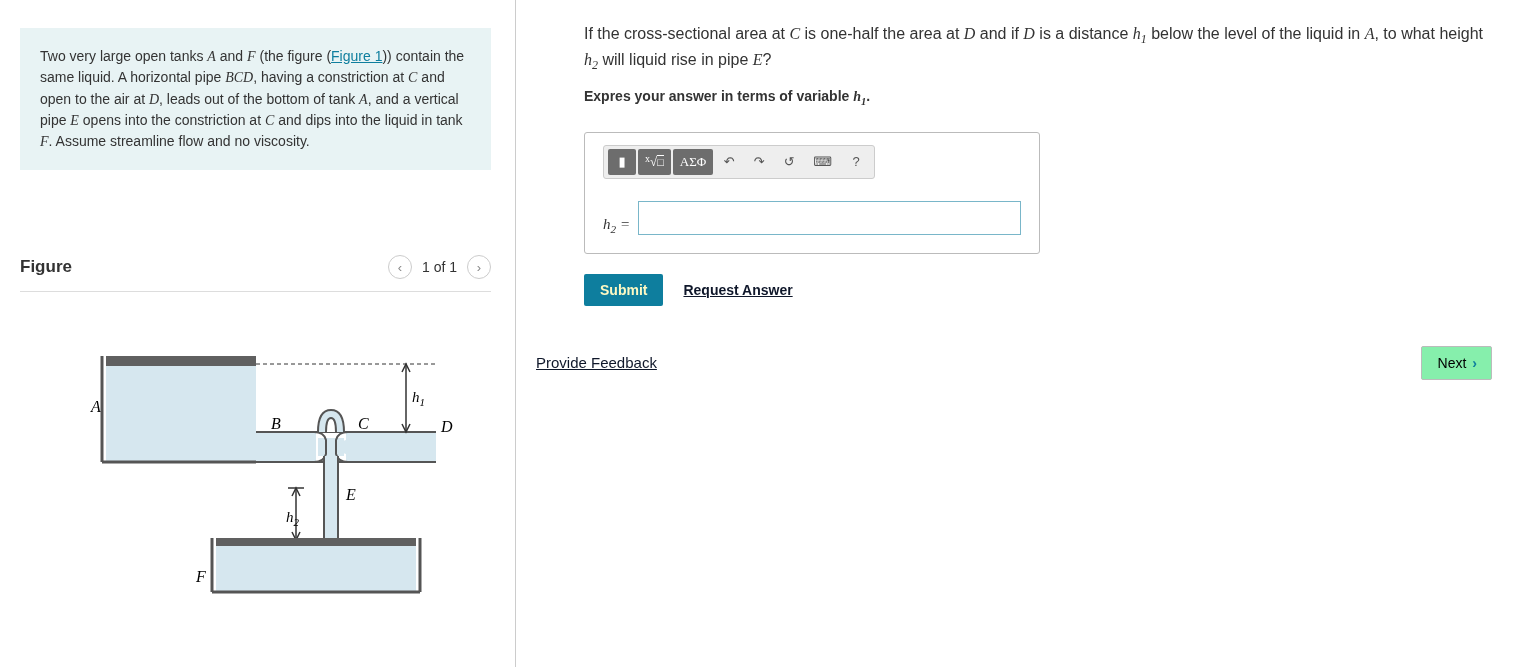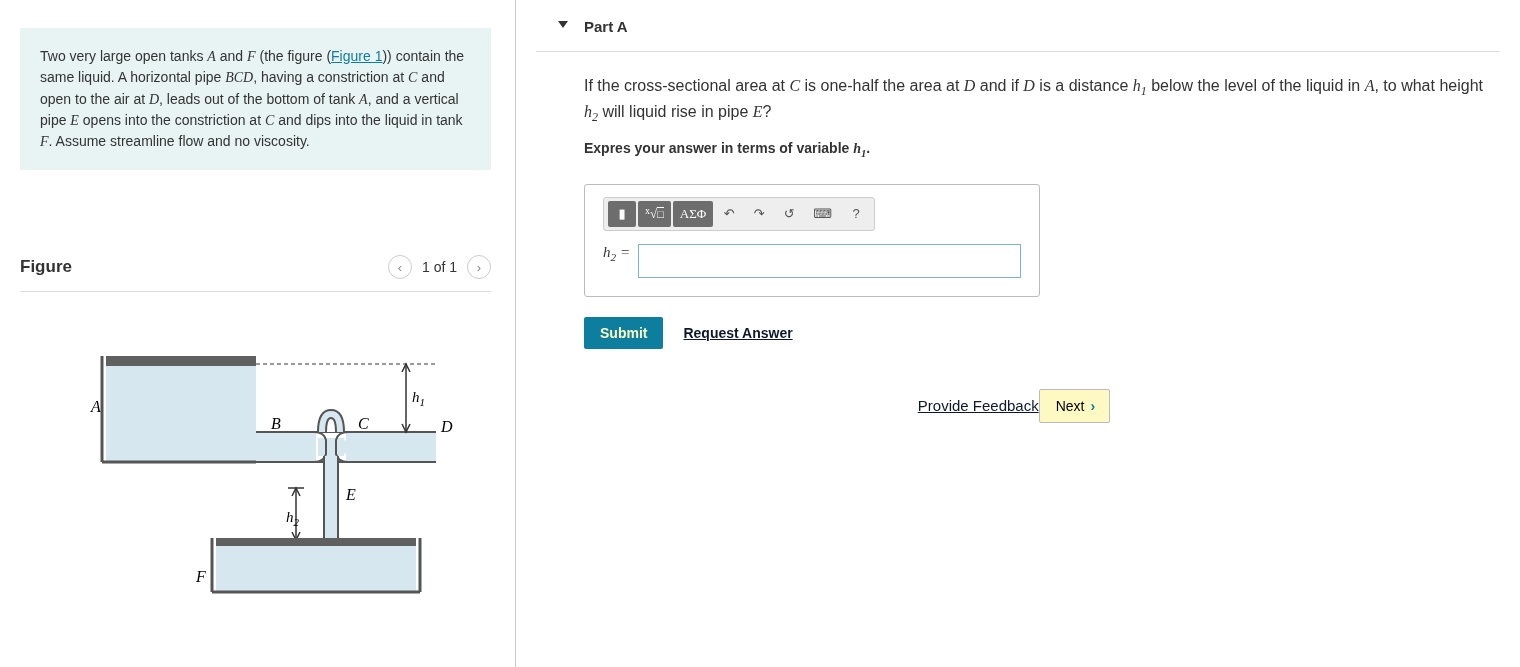--- a/index.html
+++ b/index.html
@@ -93,21 +93,21 @@
     height: 26px;
     cursor: pointer;
     font-family: "Times New Roman", serif;
   }
   .toolbar .tbtn.light {
     background: transparent;
     color: #555;
     font-family: Arial, sans-serif;
     padding: 5px 8px;
   }
-  .answer-row { display: flex; align-items: flex-start; margin-top: 13px; gap: 8px; }
+  .answer-row { display: flex; align-items: flex-end; margin-top: 22px; gap: 8px; }
   .answer-label { font-style: italic; font-family: "Times New Roman", serif; font-size: 15px; white-space: nowrap; }
   .answer-input {
     border: 1px solid #79b6c9;
     width: 390px;
     height: 34px;
     padding: 4px 8px;
     font-size: 14px;
   }
   .actions { margin-top: 20px; display: flex; align-items: center; gap: 20px; }
   .submit-btn {
@@ -117,26 +117,26 @@
     padding: 8px 16px;
     font-weight: bold;
     font-size: 14px;
     border-radius: 2px;
     cursor: pointer;
   }
   .link { color: #0f172a; text-decoration: underline; cursor: pointer; font-weight: bold; font-size: 14px; }
   .link.plain { font-weight: normal; }
   .feedback-row {
     display: flex;
-    justify-content: center;
+    justify-content: space-between;
     align-items: center;
     padding: 30px 8px 4px 0;
   }
   .next-btn {
-    background: #fef9c3;
+    background: #86efac;
     border: 1px solid #bbb;
     padding: 8px 14px 8px 16px;
     font-size: 14px;
     cursor: pointer;
     display: inline-flex;
     align-items: center;
     gap: 6px;
     border-radius: 2px;
   }
   .next-btn .chev { color: #0e7e9e; font-weight: bold; }
@@ -209,24 +209,20 @@
         <line x1="364" y1="206" x2="364" y2="260" stroke="#555" stroke-width="3"></line>
         <text x="140" y="250" font-family="Times New Roman" font-style="italic" font-size="16">F</text>
 
         <path d="M262 100 Q262 78 275 78 Q288 78 288 100" fill="#d6e7ef" stroke="#555" stroke-width="2"></path>
         <path d="M270 100 Q270 86 275 86 Q280 86 280 100" fill="#fff" stroke="#555" stroke-width="2"></path>
       </svg>
     </div>
   </div>
 
   <div class="right-panel">
-    <div class="part-header">
-      <span class="caret"></span>
-      <span>Part A</span>
-    </div>
 
     <div class="part-content">
       <div class="question">
         If the cross-sectional area at <span class="ital">C</span> is one-half the area at <span class="ital">D</span> and if <span class="ital">D</span> is a distance <span class="ital">h<span class="sub">1</span></span> below the level of the liquid in <span class="ital">A</span>, to what height <span class="ital">h<span class="sub">2</span></span> will liquid rise in pipe <span class="ital">E</span>?
       </div>
       <div class="instruction">
         Expres your answer in terms of variable <span class="ital">h<span class="sub">1</span></span>.
       </div>
 
       <div class="answer-box">

